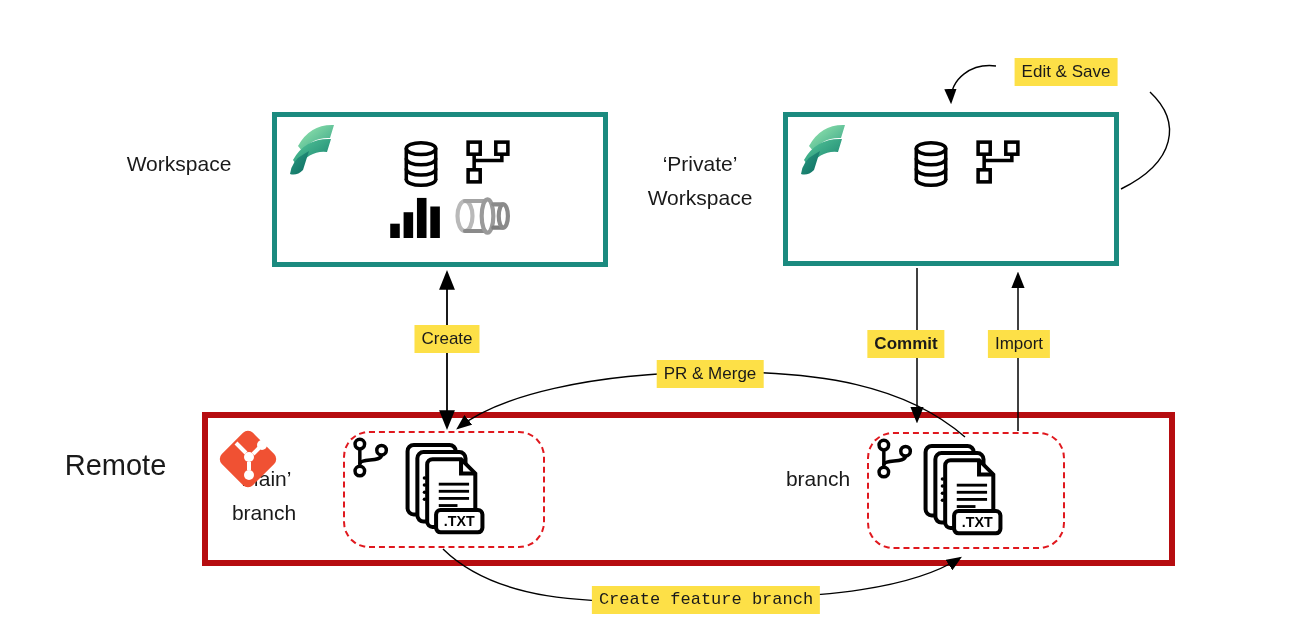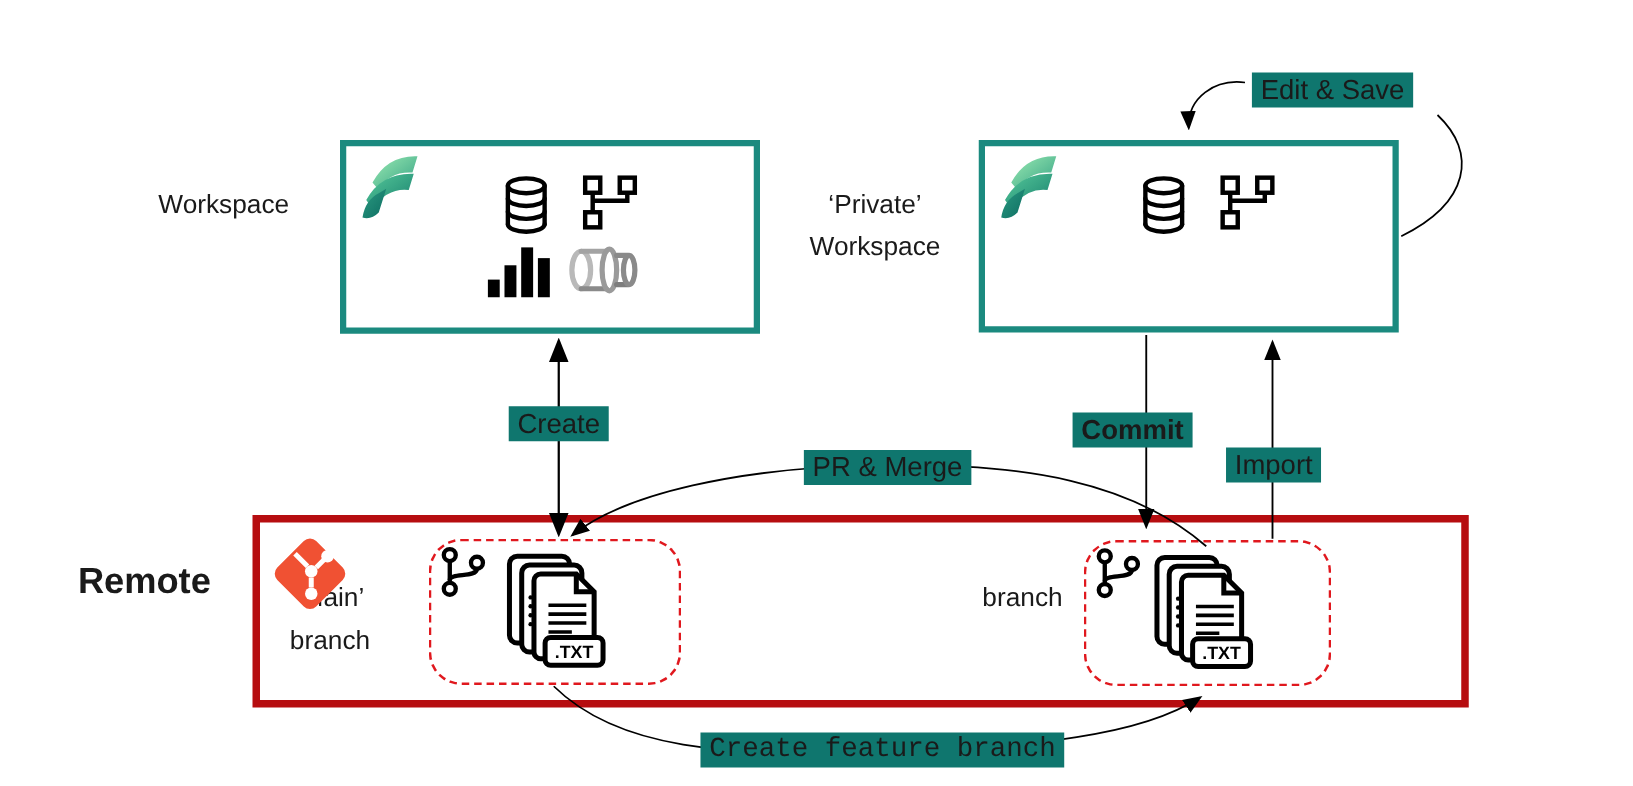--- a/index.html
+++ b/index.html
@@ -13,24 +13,24 @@
   }
   
   .repo-box{
     position:absolute;background:#fff;border:6px solid #b60d10;box-sizing:border-box;
   }
   .branch-box{
     position:absolute;border:2.5px dashed #e0181e;border-radius:26px;box-sizing:border-box;background:transparent;
   }
   
   .side-label{position:absolute;text-align:center;font-size:21px;line-height:34px;white-space:nowrap;}
-  .repo-label{position:absolute;text-align:center;font-size:29px;line-height:40px;white-space:nowrap;font-weight:bold;}
+  .repo-label{position:absolute;text-align:center;font-size:29px;line-height:40px;white-space:nowrap;}
   .arrow-label{
-    position:absolute;transform:translateX(-50%);background:#0f766e;padding:0 7px;
-    font-size:22px;line-height:28px;white-space:nowrap;z-index:5;
+    position:absolute;transform:translateX(-50%);background:#fde047;padding:0 7px;
+    font-size:17px;line-height:28px;white-space:nowrap;z-index:5;
   }
   svg{display:block;}
   #arrow-layer{position:absolute;left:0;top:0;z-index:3;pointer-events:none;}
   .icon{position:absolute;z-index:4;}
 </style>
 </head>
 <body>
 
 <div id="canvas">
 
@@ -276,18 +276,18 @@
           <path d="M39,63 H73"></path>
           <path d="M39,71 H60"></path>
       </g>
       <rect x="36" y="76" width="52" height="25" rx="5" fill="#fff" stroke="#000" stroke-width="4.5"></rect>
       <text x="62" y="94" text-anchor="middle" font-family="Liberation Sans, sans-serif" font-size="16" font-weight="bold" fill="#000">.TXT</text>
     </svg>
   </span>
 
   <div class="arrow-label" style="left:447px;top:325px;">Create</div>
   <div class="arrow-label" style="left:906px;top:330px;font-weight:bold;">Commit</div>
-  <div class="arrow-label" style="left:1019px;top:330px;margin-top:28px;">Import</div>
+  <div class="arrow-label" style="left:1019px;top:330px;">Import</div>
   <div class="arrow-label" style="left:710px;top:360px;">PR &amp; Merge</div>
   <div class="arrow-label" style="left:1066px;top:58px;">Edit &amp; Save</div>
   <div class="arrow-label" style="left:706px;top:586px;font-family:Liberation Mono, monospace;">Create feature branch</div>
 
 </div>
 
 </body></html>

